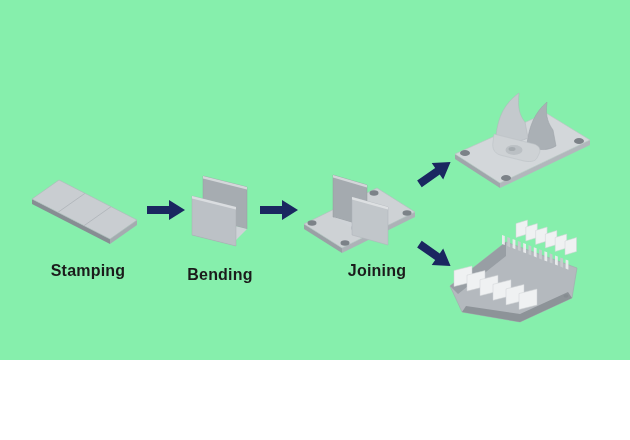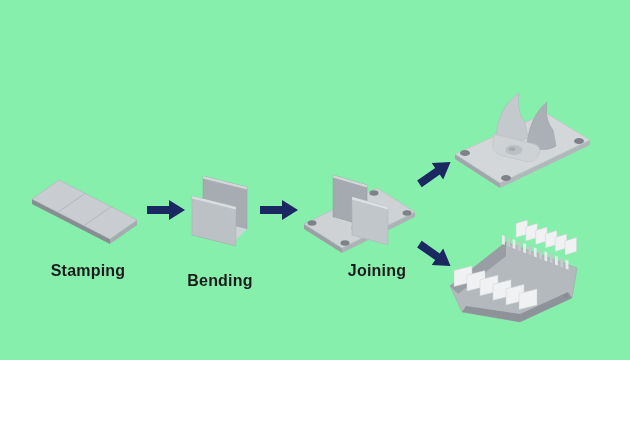--- a/index.html
+++ b/index.html
@@ -40,21 +40,21 @@
   <figure class="fig" style="left:186px;top:170px;">
     <svg width="66" height="84" viewBox="0 0 66 84">
       <polygon points="17,6 61,17 61,59 17,48" fill="#a6acb1" stroke="#969ca1" stroke-width="0.5"></polygon>
       <polygon points="17,6 61,17 61,19.5 17,8.5" fill="#d4d7da"></polygon>
       <polygon points="17,48 61,59 50,70 6,59" fill="#ced3d7"></polygon>
       <polygon points="6,63 50,74 50,76 6,65" fill="#9da3a8"></polygon>
       <polygon points="6,26 50,37 50,76 6,65" fill="#bcc1c6" stroke="#a9aeb3" stroke-width="0.5"></polygon>
       <polygon points="6,26 50,37 50,39.5 6,28.5" fill="#dadde0"></polygon>
     </svg>
   </figure>
-  <div class="step-label" style="left:159px;top:272px;">Bending</div>
+  <div class="step-label" style="left:159px;top:266px;">Bending</div>
 
   <div class="arrow" style="left:259px;top:199px;">
     <svg width="40" height="22" viewBox="0 0 40 22">
       <polygon points="1,7 23,7 23,1 39,11 23,21 23,15 1,15" fill="#1a2760"></polygon>
     </svg>
   </div>
 
   <figure class="fig" style="left:300px;top:160px;">
     <svg width="122" height="102" viewBox="0 0 122 102">
       <polygon points="4,64 42,88 42,93 4,69" fill="#9aa0a5"></polygon>

